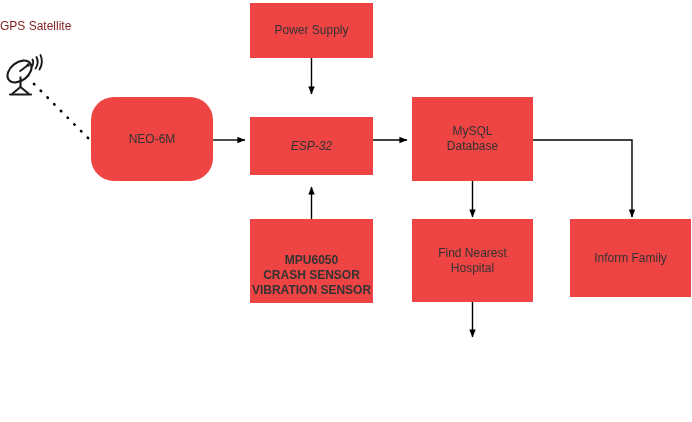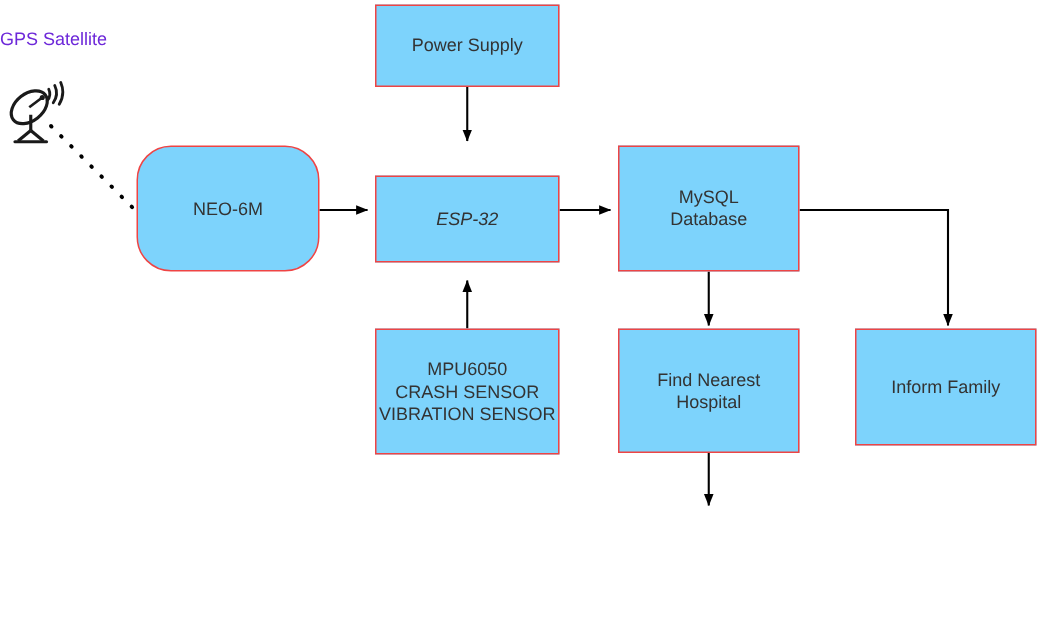--- a/index.html
+++ b/index.html
@@ -11,51 +11,52 @@
     position: relative;
     width: 692px;
     height: 422px;
     background: #ffffff;
     overflow: hidden;
     font-family: "Liberation Sans", sans-serif;
   }
   .node {
     position: absolute;
     box-sizing: border-box;
-    border: 1px solid #ef4444;
-    background: #7dd3fc;
+    border: 5px solid #ef4444;
+    background: #ef4444;
     display: flex;
     flex-direction: column;
     align-items: center;
     justify-content: center;
     color: #333333;
     font-size: 12px;
     line-height: 15px;
     text-align: center;
     white-space: nowrap;
   }
   .node .line { display: block; }
   #node-sensors {
-    justify-content: space-between;
-    padding: 19px 0;
+    justify-content: flex-end;
+    padding: 0 0;
+    font-weight: bold;
   }
   #node-sensors .line { font-size: 12px; }
   .edges {
     position: absolute;
     left: 0; top: 0;
     width: 692px; height: 422px;
     pointer-events: none;
   }
   .label-gps {
     position: absolute;
     left: 0px;
     top: 18px;
     width: 64px;
     text-align: center;
-    color: #6d28d9;
+    color: #7f1d1d;
     font-size: 12px;
     line-height: 16px;
     white-space: nowrap;
   }
   .sat-icon {
     position: absolute;
     left: 2px;
     top: 54px;
     width: 46px;
     height: 46px;

